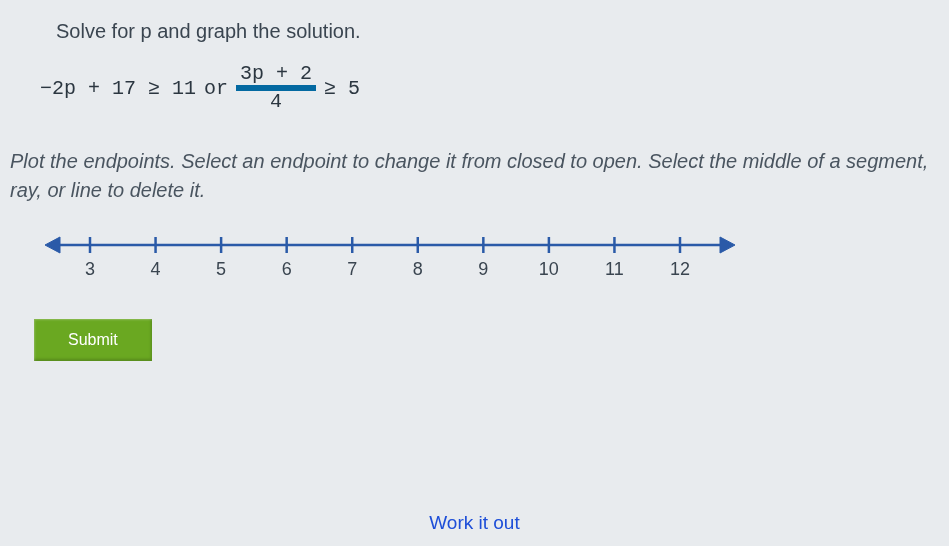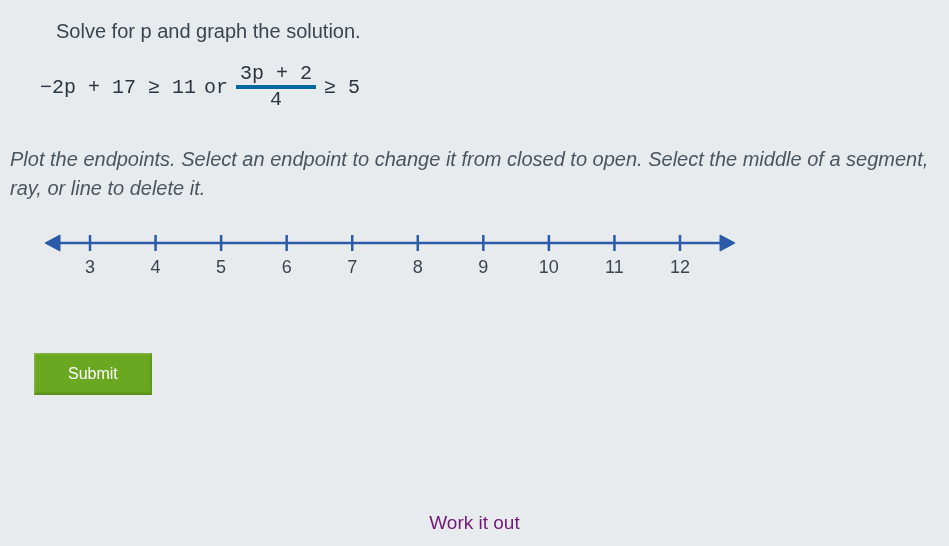--- a/index.html
+++ b/index.html
@@ -27,21 +27,21 @@
       gap: 8px;
       font-family: Liberation Mono, monospace;
     }
     .frac {
       display: inline-flex;
       flex-direction: column;
       align-items: center;
       vertical-align: middle;
       line-height: 1.1;
     }
-    .frac .num { border-bottom: 4px solid #0369a1; padding: 0 4px; }
+    .frac .num { border-bottom: 6px solid #0369a1; padding: 0 4px; }
     .frac .den { padding: 0 4px; }
     .instructions {
       font-size: 20px;
       font-style: italic;
       color: #4a5560;
       margin: 34px 0 20px 0;
       line-height: 1.45;
     }
     .numberline-wrap {
       margin: 14px 0 24px 30px;
@@ -76,28 +76,27 @@
     .submit-btn {
       background: #6aa821;
       color: #ffffff;
       border: none;
       padding: 12px 34px;
       font-size: 16px;
       font-family: Arial, Helvetica, sans-serif;
       cursor: pointer;
       margin-left: 24px;
       box-shadow: inset -1px -2px 3px rgba(0,0,0,0.18), inset 1px 1px 2px rgba(255,255,255,0.25);
-      margin-top: 36px;
     }
     .workitout {
       position: absolute;
       bottom: 12px;
       left: 50%;
       transform: translateX(-50%);
-      color: #701a75;
+      color: #1d4ed8;
       font-size: 19px;
       cursor: pointer;
     }
   </style>
 </head>
 <body>
 
 
 
 <div class="question-title">Solve for p and graph the solution.</div>

